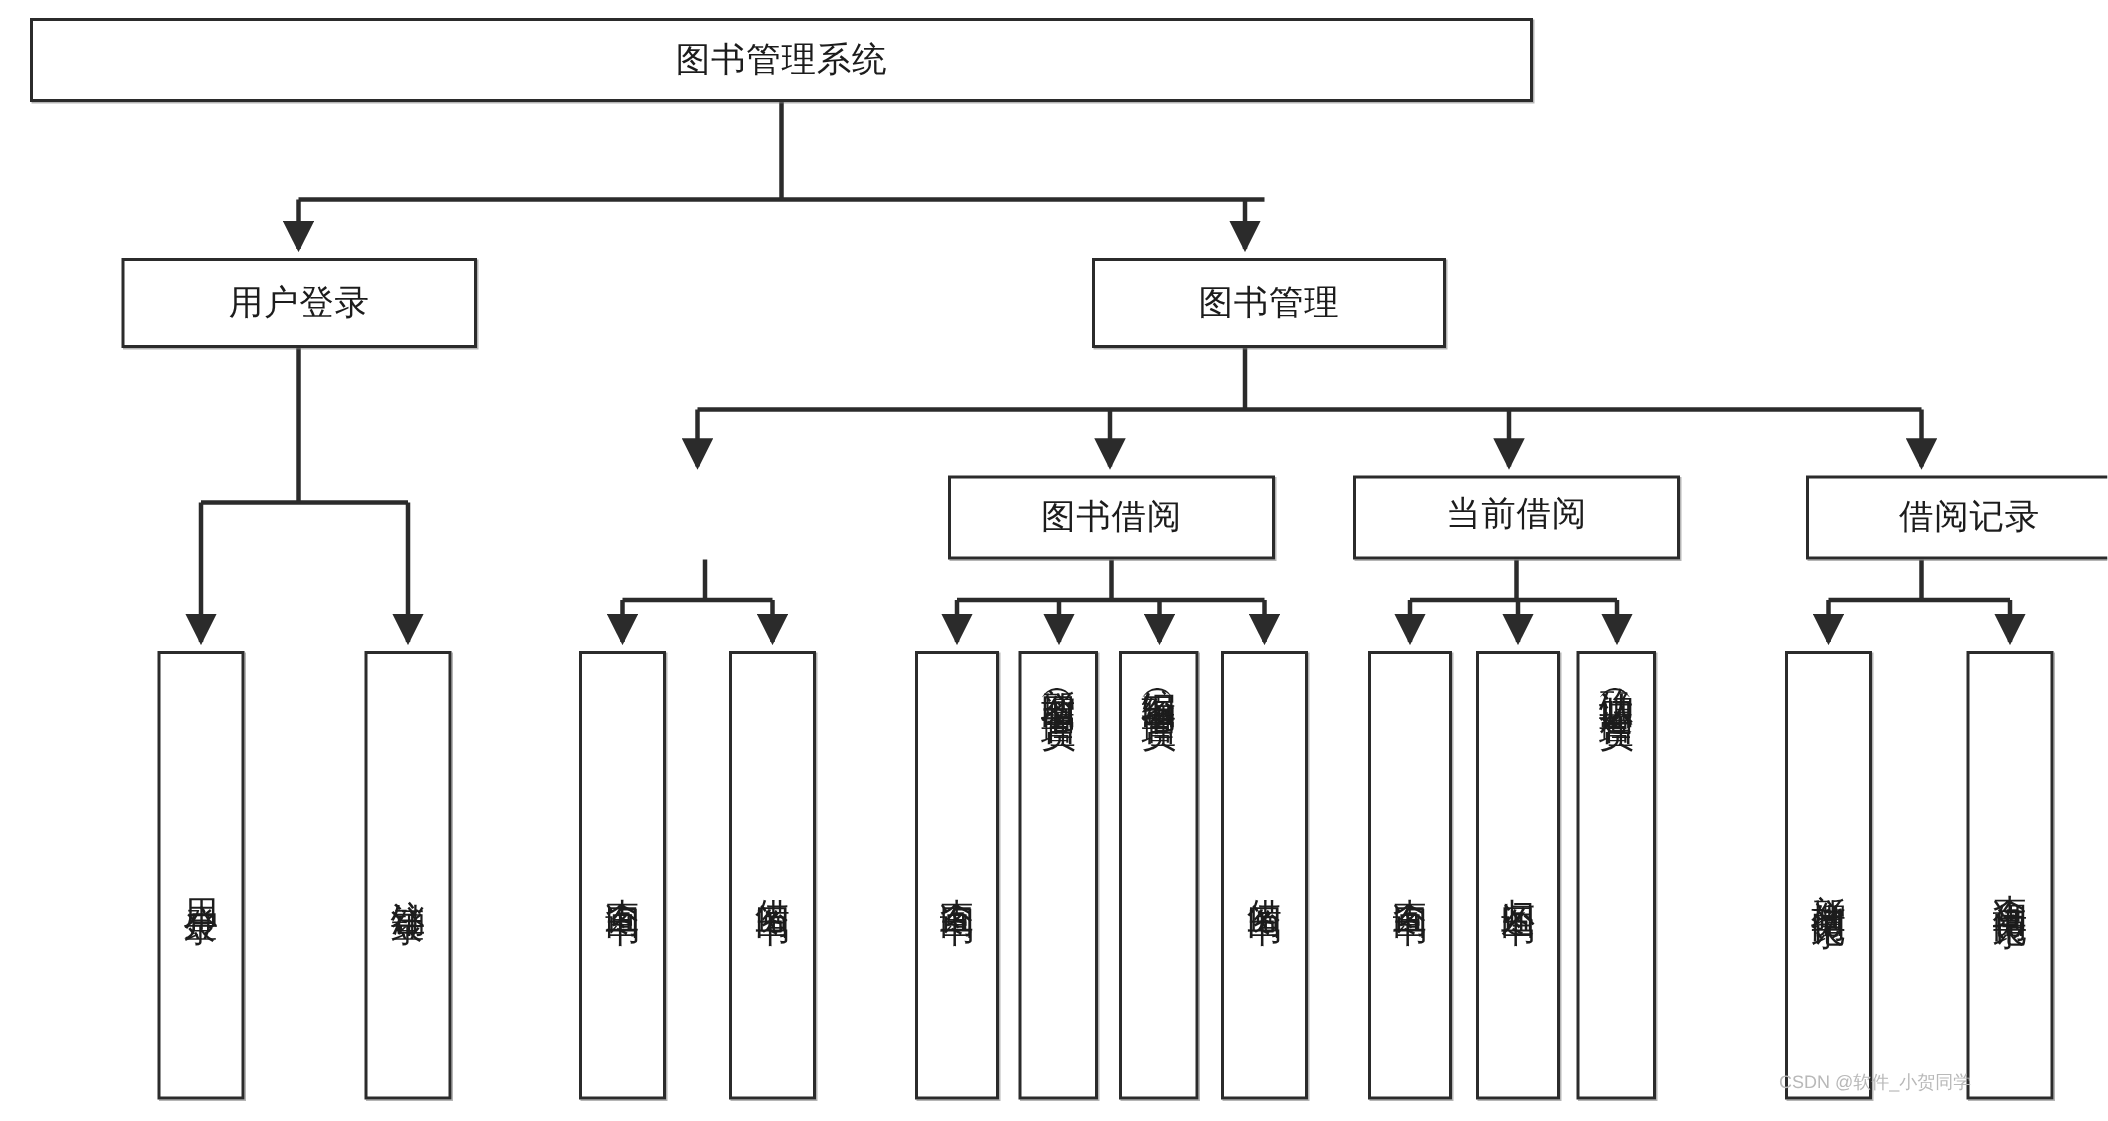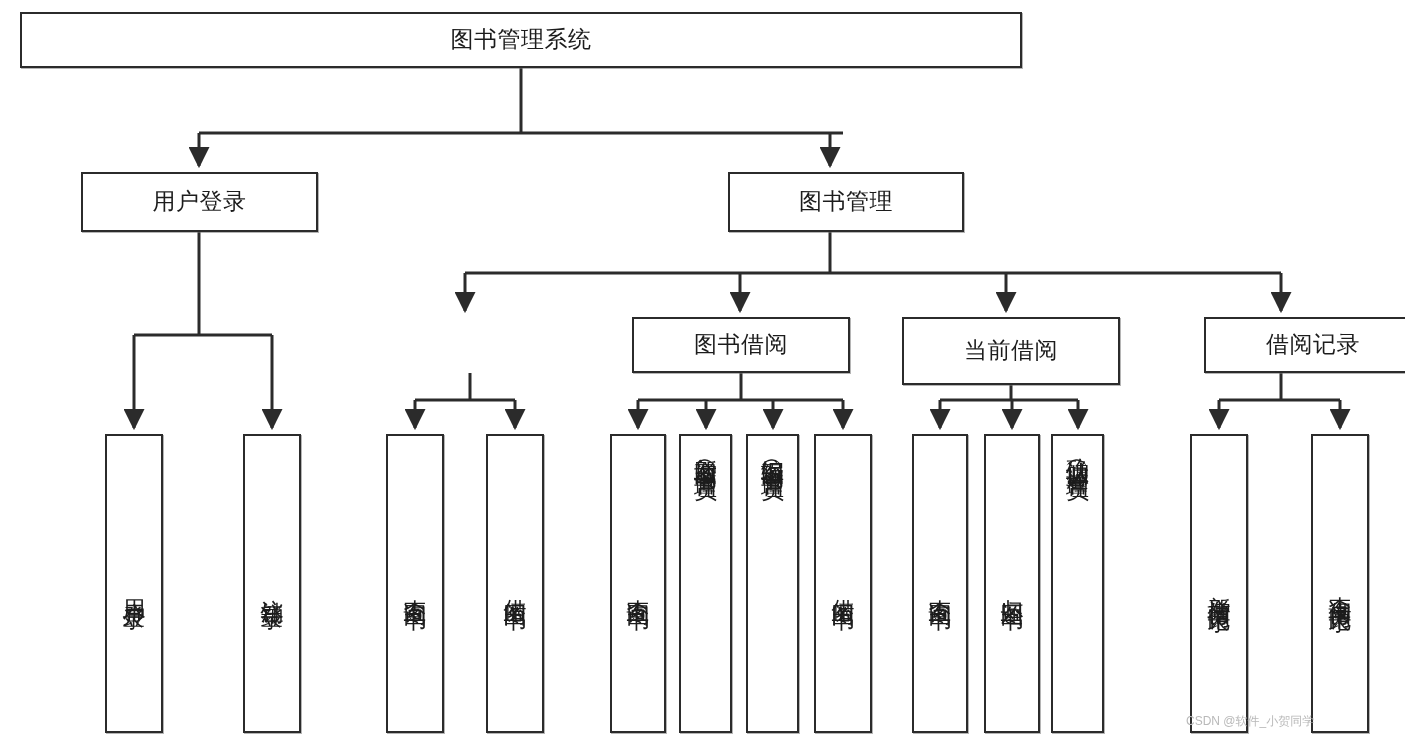--- a/index.html
+++ b/index.html
@@ -136,21 +136,21 @@
 
   <div class="node horiz" style="left:728px; top:172px; width:236px; height:60px;">
     <span class="node-label">图书管理</span>
   </div>
 
 
   <div class="node horiz" style="left:632px; top:317px; width:218px; height:56px;">
     <span class="node-label">图书借阅</span>
   </div>
 
-  <div class="node horiz" style="left:902px; top:317px; width:218px; height:68px;">
+  <div class="node horiz" style="left:902px; top:317px; width:218px; height:56px;font-family:Liberation Mono, monospace;">
     <span class="node-label">当前借阅</span>
   </div>
 
   <div class="node horiz" style="left:1172px; top:317px; width:218px; height:56px;margin-left:32px;">
     <span class="node-label">借阅记录</span>
   </div>
 
   <div class="node vert" style="left:105px; top:434px; width:58px; height:299px;">
     <span class="node-label">用户登录</span>
   </div>

